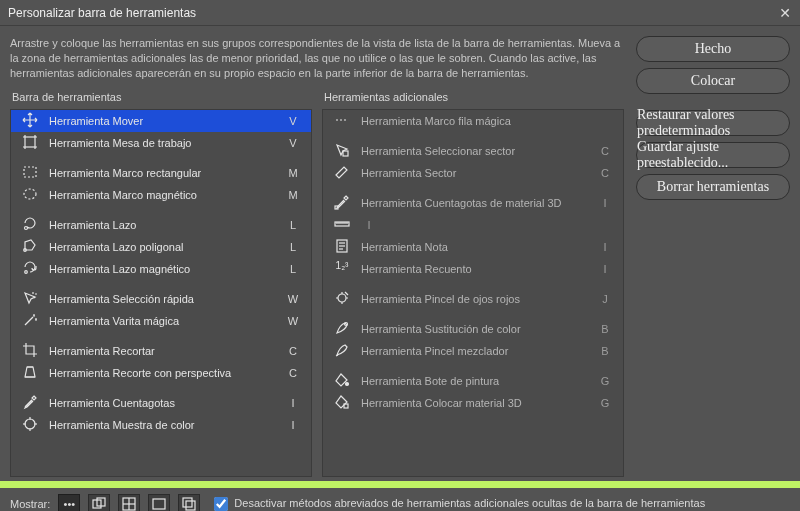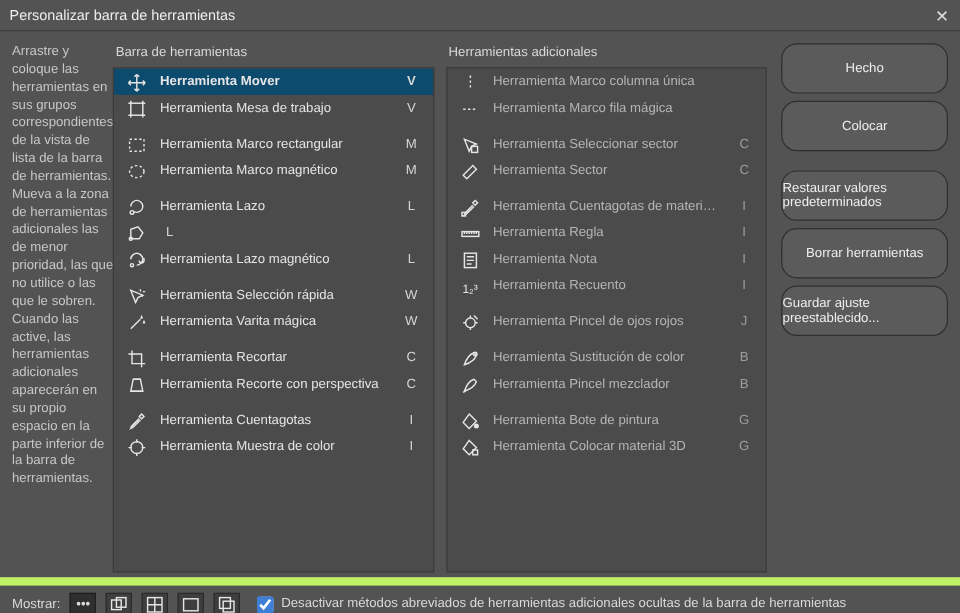--- a/index.html
+++ b/index.html
@@ -13,21 +13,21 @@
   .titlebar {
     height: 26px; display: flex; align-items: center; justify-content: space-between;
     padding: 0 8px; background: #535353; border-bottom: 1px solid #3f3f3f;
   }
   .titlebar .title { color: #eee; font-size: 12px; }
   .close-x { width: 14px; height: 14px; color: #ddd; cursor: pointer; display:flex;align-items:center;justify-content:center;font-size:14px;}
   .main {
     display: flex; height: calc(100% - 26px - 30px);
   }
   .left {
-    flex: 1; padding: 10px 8px 4px 10px; display: flex; flex-direction: row;
+    flex: 1; padding: 10px 8px 4px 10px; display: flex; flex-direction: column;
   }
   .desc {
     color: #c7c7c7; line-height: 1.35; margin-bottom: 8px; font-size: 11px;
   }
   .cols {
     display: flex; gap: 10px; flex: 1; min-height: 0;
   }
   .col { flex: 1; display: flex; flex-direction: column; min-width: 0; }
   .col-header { color: #d9d9d9; padding: 2px 2px 6px; font-size: 11px; }
   .list {
@@ -37,34 +37,35 @@
   }
   .list::-webkit-scrollbar { width: 12px; }
   .list::-webkit-scrollbar-track { background: #3f3f3f; }
   .list::-webkit-scrollbar-thumb { background: #6c6c6c; border: 2px solid #3f3f3f; border-radius: 2px;}
   .group { margin-bottom: 4px; }
   .row {
     display: flex; align-items: center; height: 22px;
     padding: 0 10px; gap: 10px; color: #e5e5e5;
     cursor: grab;
   }
-  .row.bright { background: #0c4a6e; font-weight: bold; }
-  .row .icon { width: 18px; height: 18px; flex: 0 0 18px; display:flex;align-items:flex-end;justify-content:center; color:#e5e5e5; font-size:12px;}
+  .row.bright { background: #1d4ed8; }
+  .row .icon { width: 18px; height: 18px; flex: 0 0 18px; display:flex;align-items:flex-start;justify-content:center; color:#e5e5e5; font-size:12px;}
   .row .label { flex: 1; white-space: nowrap; overflow:hidden; text-overflow: ellipsis; font-size: 11px;}
   .row .key { width: 16px; text-align: center; color: #d5d5d5; font-size: 11px;}
   .col.extra .row .label { color: #b5b5b5; }
   .col.extra .row .key  { color: #9d9d9d; }
   .sep { height: 4px; }
   .right {
     width: 168px; padding: 10px 10px 0 4px; display: flex; flex-direction: column; gap: 6px;
   }
   .btn {
-    height: 42px; background: #5b5b5b; border: 1px solid #2f2f2f; border-radius: 13px;
-    color: #eee; display:flex; align-items:center; justify-content:center; font-size: 11px;
+    height: 26px; background: #5b5b5b; border: 1px solid #2f2f2f; border-radius: 13px;
+    color: #eee; display:flex; align-items:center; justify-content:center; font-size: 14px;
     cursor: pointer;
+    font-family: Liberation Serif, serif;
   }
   .spacer-sm { height: 4px; }
   .footer {
     height: 30px; display: flex; align-items: center; padding: 16px 10px; gap: 8px;
     background: #535353; border-top: 7px solid #bef264;
   }
   .footer .lbl { color: #d9d9d9; font-size: 11px; }
   .footer .tbtn {
     width: 22px; height: 20px; background: #3e3e3e; border: 1px solid #2b2b2b;
     display:flex;align-items:center;justify-content:center; color:#dcdcdc; font-size:11px; cursor:pointer;
@@ -155,20 +156,21 @@
                 <span class="label">Herramienta Lazo</span>
                 <span class="key">L</span>
               </div>
               <div class="row">
                 <span class="icon">
                   <svg viewBox="0 0 16 16">
                     <path d="M3 12 L3 4 L9 2 L13 7 L10 12 Z" stroke-dasharray="0"></path>
                     <circle cx="3" cy="12" r="1.3"></circle>
                   </svg>
                 </span>
+                <span class="label">Herramienta Lazo poligonal</span>
                 <span class="key">L</span>
               </div>
               <div class="row">
                 <span class="icon">
                   <svg viewBox="0 0 16 16">
                     <path d="M3 7c0-3 3-5 5-5s5 2 5 5-3 5-5 5"></path>
                     <circle cx="4" cy="12" r="1.3"></circle>
                     <path d="M10 8a2 2 0 1 0 4 0v-2"></path>
                   </svg>
                 </span>
@@ -247,29 +249,20 @@
                 <span class="label">Herramienta Muestra de color</span>
                 <span class="key">I</span>
               </div>
             </div>
           </div>
       </div>
       <div class="col extra">
         <div class="col-header">Herramientas adicionales</div>
         <div class="list" id="list-extra">
             <div class="group">
-              <div class="row">
-                <span class="icon">
-                  <svg viewBox="0 0 16 16">
-                    <line x1="8" y1="2" x2="8" y2="14" stroke-dasharray="2 2"></line>
-                  </svg>
-                </span>
-                <span class="label">Herramienta Marco columna única</span>
-                <span class="key"></span>
-              </div>
               <div class="row">
                 <span class="icon">
                   <svg viewBox="0 0 16 16">
                     <line x1="2" y1="8" x2="14" y2="8" stroke-dasharray="2 2"></line>
                   </svg>
                 </span>
                 <span class="label">Herramienta Marco fila mágica</span>
                 <span class="key"></span>
               </div>
             </div>
@@ -313,21 +306,20 @@
                   <svg viewBox="0 0 16 16">
                     <rect x="1" y="6" width="14" height="4"></rect>
                     <line x1="3" y1="6" x2="3" y2="8"></line>
                     <line x1="5" y1="6" x2="5" y2="8"></line>
                     <line x1="7" y1="6" x2="7" y2="8"></line>
                     <line x1="9" y1="6" x2="9" y2="8"></line>
                     <line x1="11" y1="6" x2="11" y2="8"></line>
                     <line x1="13" y1="6" x2="13" y2="8"></line>
                   </svg>
                 </span>
-                <span class="label">Herramienta Regla</span>
                 <span class="key">I</span>
               </div>
               <div class="row">
                 <span class="icon">
                   <svg viewBox="0 0 16 16">
                     <rect x="3" y="2" width="10" height="12"></rect>
                     <line x1="5" y1="5" x2="11" y2="5"></line>
                     <line x1="5" y1="8" x2="11" y2="8"></line>
                     <line x1="5" y1="11" x2="9" y2="11"></line>
                   </svg>
@@ -408,22 +400,22 @@
             </div>
           </div>
       </div>
     </div>
   </div>
   <div class="right">
     <div class="btn">Hecho</div>
     <div class="btn">Colocar</div>
     <div class="spacer-sm"></div>
     <div class="btn">Restaurar valores predeterminados</div>
+    <div class="btn">Guardar ajuste preestablecido...</div>
     <div class="btn">Borrar herramientas</div>
-    <div class="btn">Guardar ajuste preestablecido...</div>
   </div>
 </div>
 
 <div class="footer">
   <span class="lbl">Mostrar:</span>
   <span class="tbtn active">•••</span>
   <span class="tbtn">
       <svg viewBox="0 0 16 16">
         <rect x="2" y="4" width="8" height="8"></rect>
         <rect x="6" y="2" width="8" height="8"></rect>

